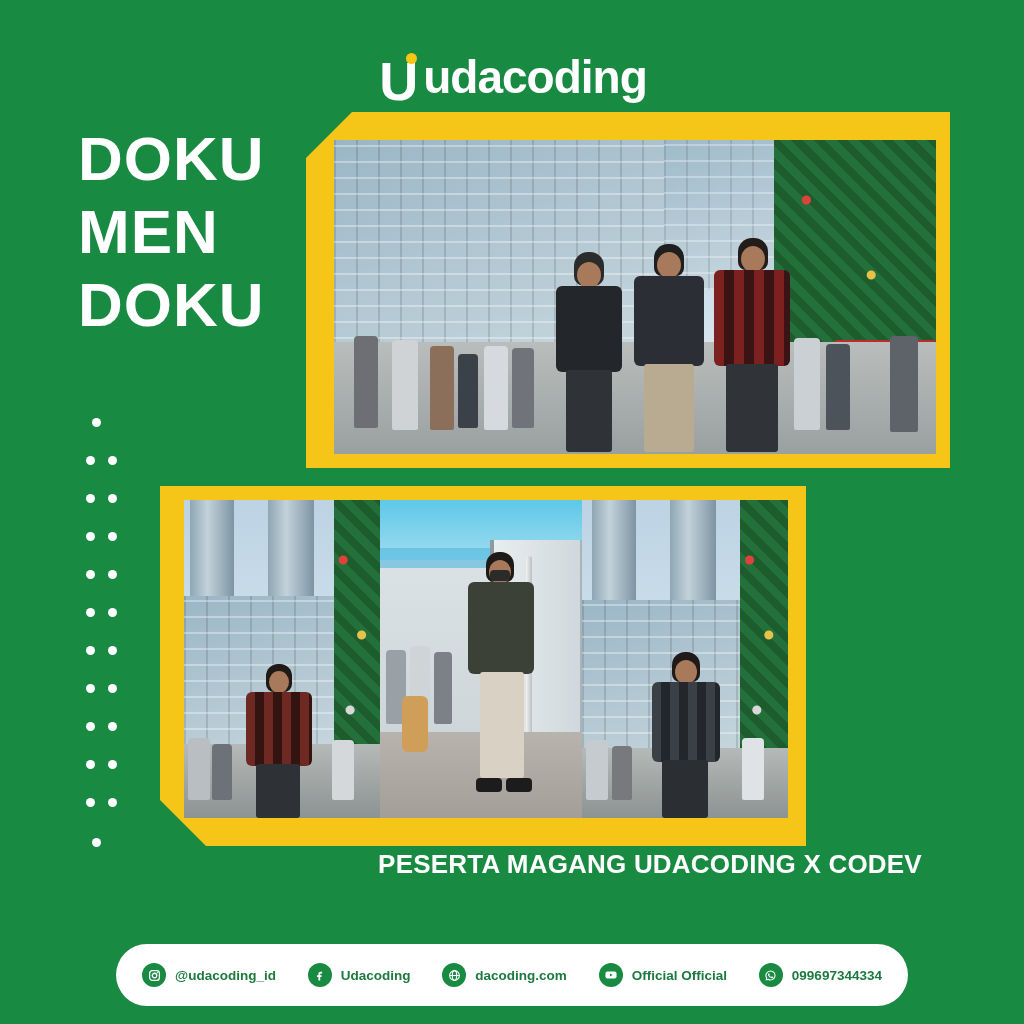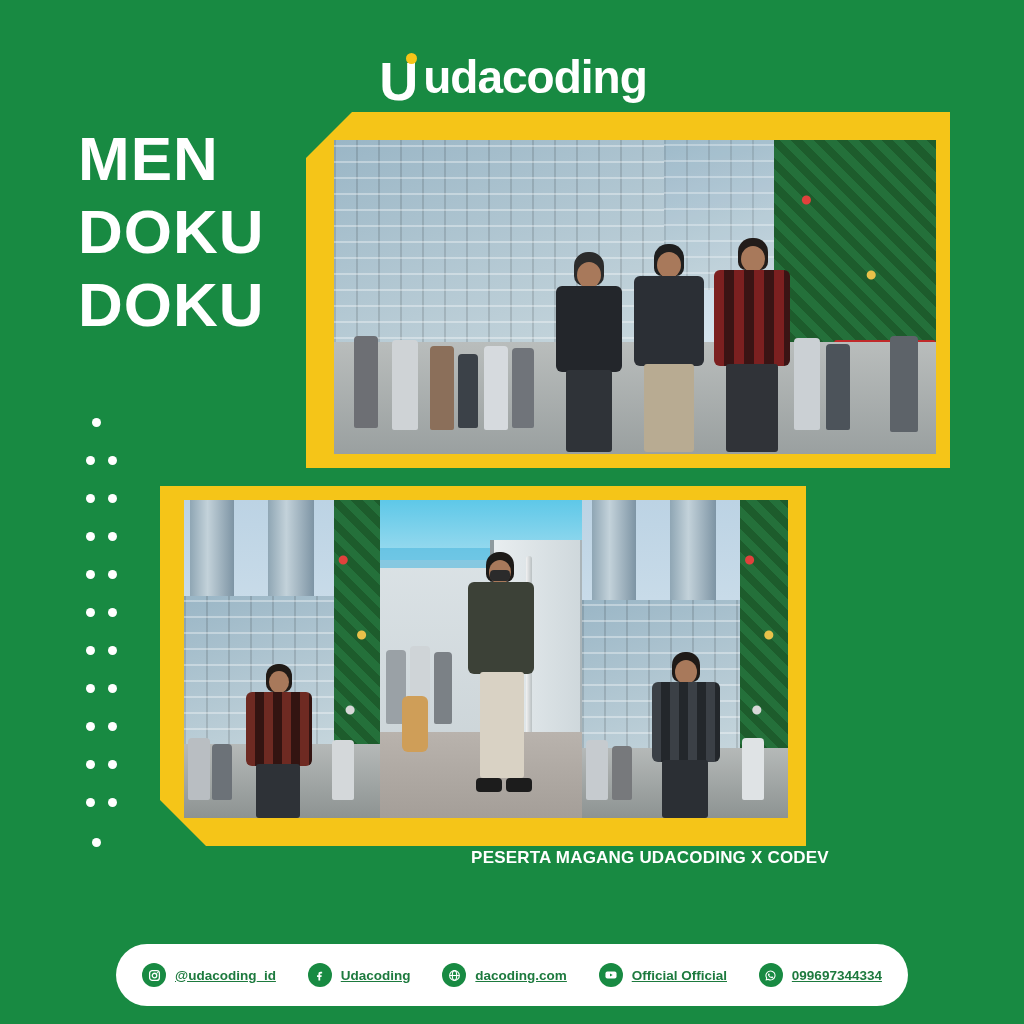--- a/index.html
+++ b/index.html
@@ -122,21 +122,21 @@
     background: linear-gradient(#5ec8e8,#9fdcef); }
   .train-door { position: absolute; background: linear-gradient(90deg,#e9eef0,#cfd8dc); border-left:2px solid #aab4b8; border-right:2px solid #aab4b8; }
   .pole { position: absolute; width: 6px; background: linear-gradient(90deg,#f2f2f2,#b9c0c2); border-radius: 3px; }
   .train-floor { position: absolute; left:0; right:0; bottom:0; height: 86px; background: linear-gradient(#b9b3ad,#a49e98); }
 
   
   .caption {
     position: absolute;
     left: 325px; top: 846px; width: 650px;
     color: #ffffff;
-    font-size: 17px;
+    font-size: 26px;
     font-weight: bold;
     line-height: 1.42;
     letter-spacing: 0.2px;
     text-align: center;
   }
 
   
   .footer {
     position: absolute;
     left: 116px; bottom: 18px;
@@ -147,40 +147,40 @@
     padding: 0 26px;
   }
   .footer-item { display: flex; align-items: center; gap: 9px; }
   .footer-item .ficon {
     width: 24px; height: 24px; border-radius: 50%;
     background: #188a42;
     display: flex; align-items: center; justify-content: center;
     color: #ffffff; flex: 0 0 auto;
   }
   .footer-item .flabel {
-    font-size: 13.5px; font-weight: bold; color: #1d7a3e; white-space: nowrap; text-decoration: underline;
+    font-size: 13.5px; font-weight: bold; color: #1d7a3e; white-space: nowrap;
   }
   .footer svg { display: block; }
 </style>
 </head>
 <body>
 
 <div class="poster">
 
   <div class="brand">
     <div class="brand-mark">
       <span class="u">U</span>
       <span class="dot"></span>
     </div>
     <div class="brand-text">udacoding</div>
   </div>
 
   <div class="title">
+    <div>DOKU</div>
     <div>MEN</div>
-    <div>DOKU</div>
     <div>DOKU</div>
   </div>
 
   <div class="dot-col">
     <span class="d" style="left:6px;  top:0px;"></span>
     <span class="d" style="left:0px;  top:38px;"></span>
     <span class="d" style="left:22px; top:38px;"></span>
     <span class="d" style="left:0px;  top:76px;"></span>
     <span class="d" style="left:22px; top:76px;"></span>
     <span class="d" style="left:0px;  top:114px;"></span>

